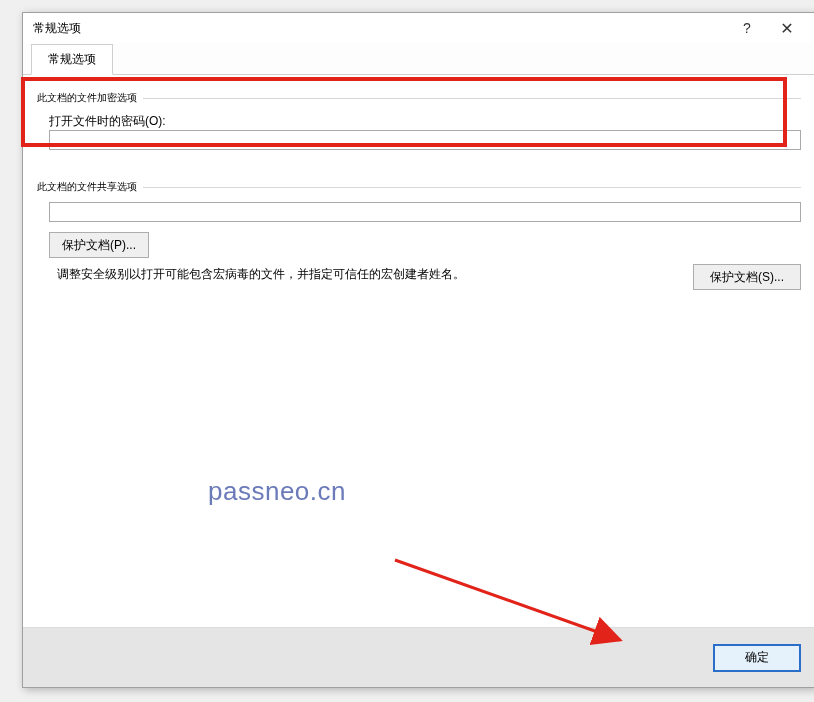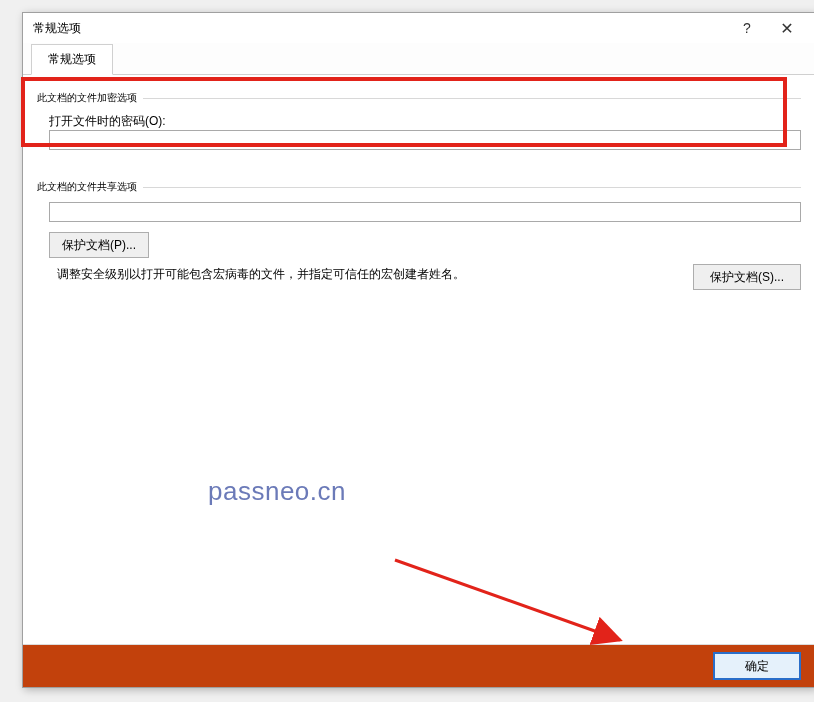--- a/index.html
+++ b/index.html
@@ -150,27 +150,27 @@
     }
     .arrow-svg {
       position: absolute;
       left: 390px;
       top: 555px;
       width: 260px;
       height: 100px;
       pointer-events: none;
     }
     .footer {
-      height: 43px;
+      height: 60px;
       display: flex;
       align-items: center;
       justify-content: flex-end;
       padding: 0 14px;
       gap: 10px;
-      background: #c2410c;
+      background: #e5e5e5;
       border-top: 1px solid #dcdcdc;
     }
     .footer .btn { min-width: 88px; height: 28px; }
     .footer .btn.primary {
       border: 2px solid #2a6ec9;
       background: #e5f1fb;
     }
   </style>
 </head>
 <body>

